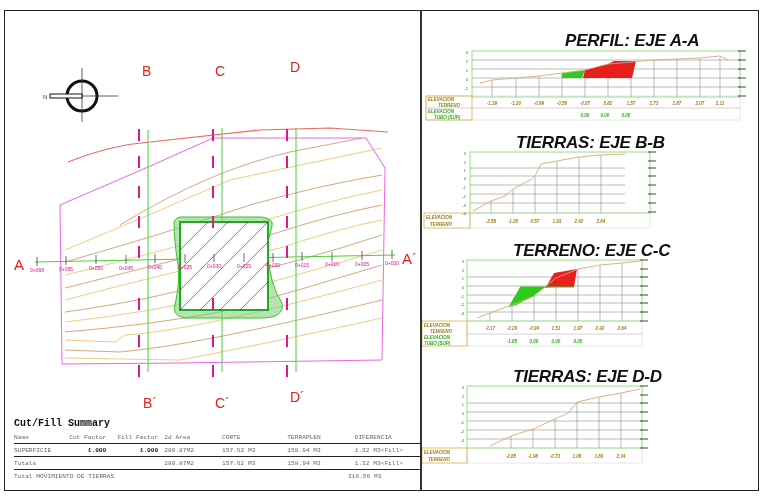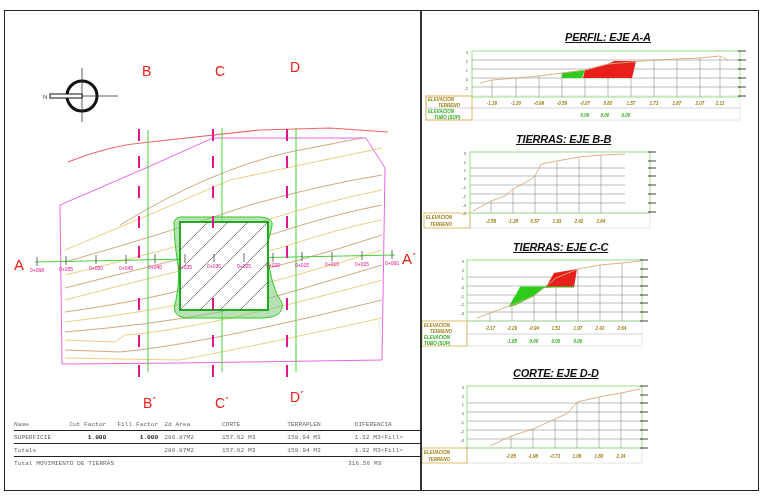--- a/index.html
+++ b/index.html
@@ -7,21 +7,21 @@
   .frame{position:absolute;left:4px;top:10px;width:755px;height:481px;border:1.5px solid #222;box-sizing:border-box;}
   .divider{position:absolute;left:420px;top:10px;width:2px;height:481px;background:#333;}
   svg text{font-family:"Liberation Sans",sans-serif;}
   .summary{position:absolute;left:14px;top:418px;width:408px;font-family:"Liberation Mono",monospace;color:#666;font-size:6.2px;}
   .summary .title{font-family:"Liberation Mono",monospace;font-weight:bold;font-size:10px;color:#111;margin-bottom:2px;}
   .srow{display:flex;height:12px;align-items:center;}
   .srow span{display:inline-block;white-space:nowrap;}
   .c1{width:48px}.c2{width:48px;text-align:right}.c3{width:54px;text-align:right}.c4{width:60px;padding-left:6px}.c5{width:68px}.c6{width:70px}.c7{width:70px}
   .bold{font-weight:bold;color:#222;}
   .sep2{border-top:1.5px solid #222;}
-  .ptitle{position:absolute;font-style:italic;font-weight:bold;font-size:11px;color:#111;letter-spacing:-0.2px;text-decoration:underline;}
+  .ptitle{position:absolute;font-style:italic;font-weight:bold;font-size:17px;color:#111;letter-spacing:-0.2px;}
 </style>
 </head>
 <body>
 
 <div class="frame"></div>
 <div class="divider"></div>
 
 <svg style="position:absolute;left:5px;top:11px" width="415" height="405" viewBox="5 11 415 405">
 
   <g>
@@ -133,20 +133,21 @@
       <rect x="286" y="186" width="2" height="12"></rect>
       <rect x="286" y="216" width="2" height="12"></rect>
       <rect x="286" y="246" width="2" height="12"></rect>
       <rect x="286" y="298" width="2" height="12"></rect>
       <rect x="286" y="335" width="2" height="12"></rect>
       <rect x="286" y="365" width="2" height="12"></rect>
   </g>
 </svg>
 
 <div class="summary">
+  <div class="title">Cut/Fill Summary</div>
   <div class="srow">
     <span class="c1">Name</span>
     <span class="c2">Cut Factor</span>
     <span class="c3">Fill Factor</span>
     <span class="c4">2d Area</span>
     <span class="c5">CORTE</span>
     <span class="c6">TERRAPLEN</span>
     <span class="c7">DIFERENCIA</span>
   </div>
   <div class="srow sep2">
@@ -168,22 +169,22 @@
     <span class="c7">1.32 M3&lt;Fill&gt;</span>
   </div>
   <div class="srow sep2">
     <span style="width:334px">Total MOVIMIENTO DE TIERRAS</span>
     <span class="c7">316.56 M3</span>
   </div>
 </div>
 
 <div class="ptitle" style="left:565px;top:31px">PERFIL: EJE A-A</div>
 <div class="ptitle" style="left:516px;top:133px">TIERRAS: EJE B-B</div>
-<div class="ptitle" style="left:513px;top:241px">TIERRAS: EJE C-C</div>
-<div class="ptitle" style="left:513px;top:367px">CORTE: EJE D-D</div>
+<div class="ptitle" style="left:513px;top:241px">TERRENO: EJE C-C</div>
+<div class="ptitle" style="left:513px;top:367px">TIERRAS: EJE D-D</div>
 
 <svg style="position:absolute;left:422px;top:11px" width="336" height="479" viewBox="422 11 336 479">
 
   <g>
     <rect x="472" y="51" width="268" height="46" fill="none" stroke="#7ed86a" stroke-width="0.8"></rect>
     <g stroke="#777" stroke-width="0.5">
       <line x1="472" y1="60" x2="740" y2="60"></line>
         <line x1="472" y1="69" x2="740" y2="69"></line>
         <line x1="472" y1="78" x2="740" y2="78"></line>
         <line x1="472" y1="87" x2="740" y2="87"></line>

